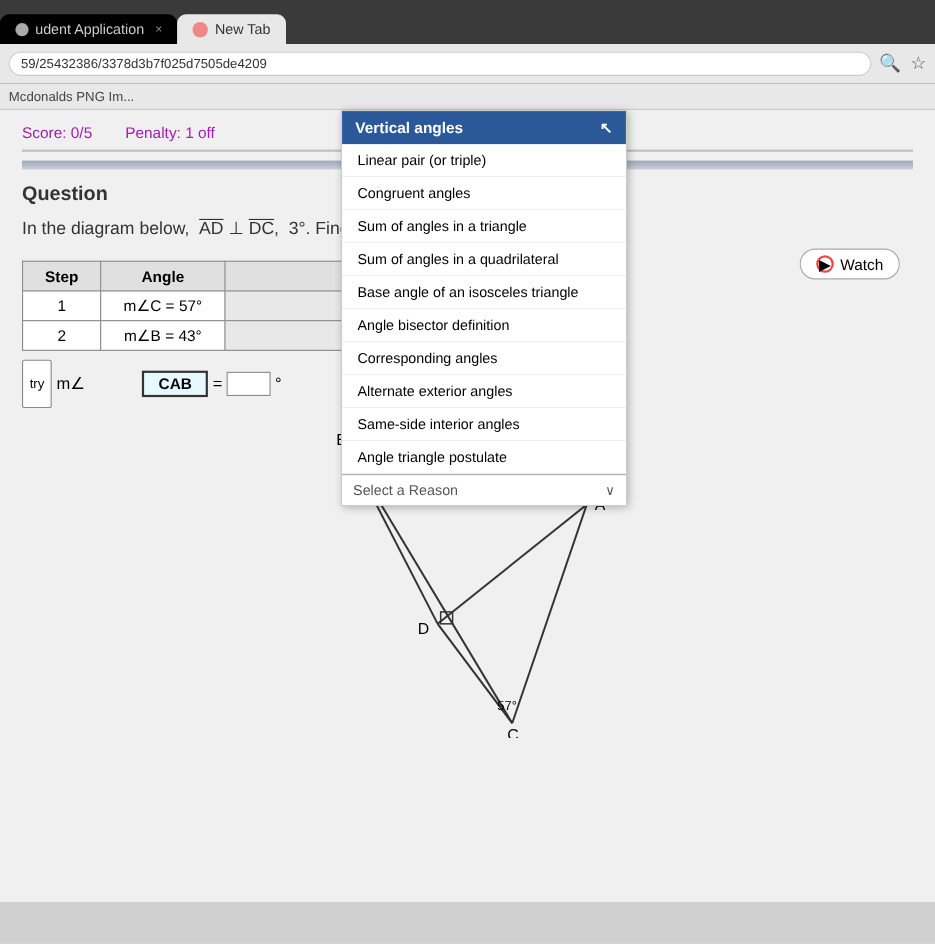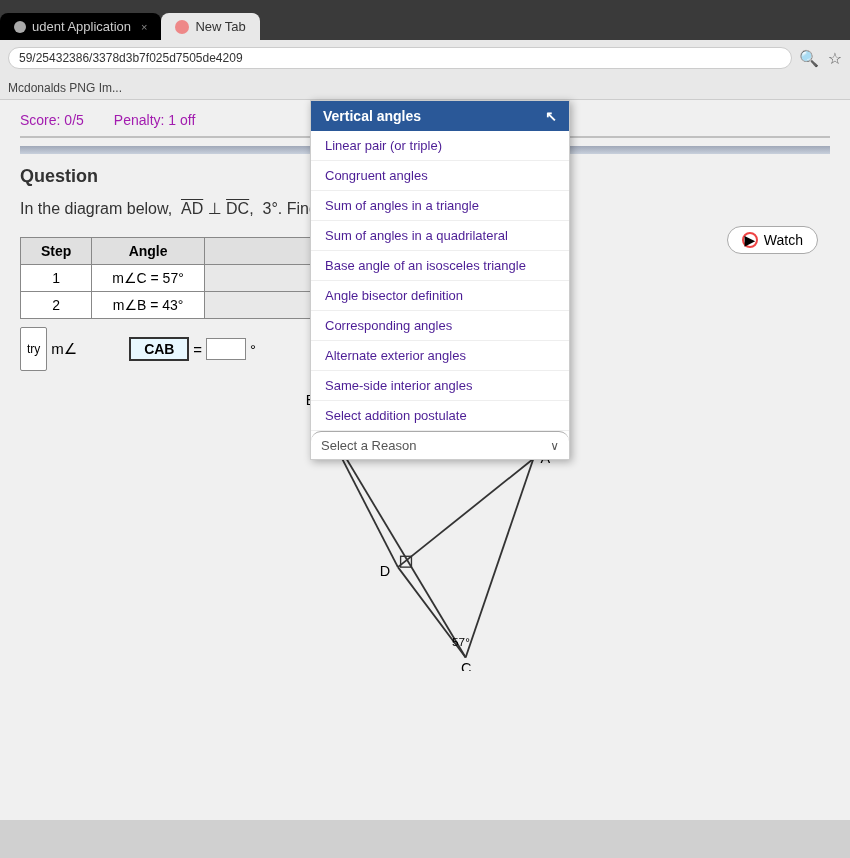--- a/index.html
+++ b/index.html
@@ -40,22 +40,22 @@
     .try-btn { border: 1px solid #888; background: white; padding: 14px 6px; font-size: 12px; cursor: pointer; border-radius: 2px; }
     .angle-box { border: 2px solid #333; background: #e8f8ff; padding: 2px 6px; font-size: 14px; font-weight: bold; min-width: 60px; text-align: center; margin-left: 48px; }
     .input-box { border: 1px solid #888; background: white; width: 40px; padding: 2px 4px; font-size: 14px; text-align: center; }
 
     .watch-btn { position: absolute; right: 12px; top: 60px; border: 1px solid #aaa; background: white; border-radius: 16px; padding: 5px 14px; font-size: 14px; cursor: pointer; display: flex; align-items: center; gap: 6px; }
     .watch-circle { width: 16px; height: 16px; border-radius: 50%; border: 2px solid #e44; display: flex; align-items: center; justify-content: center; }
 
     
     .dropdown-menu { position: absolute; top: 0; left: 310px; background: white; border: 1px solid #ccc; box-shadow: 2px 2px 8px rgba(0,0,0,0.3); width: 260px; z-index: 10; }
     .dropdown-header { background: #2a5898; color: white; padding: 7px 12px; font-size: 14px; font-weight: bold; display: flex; align-items: center; justify-content: space-between; }
-    .dropdown-item { padding: 7px 14px; font-size: 13px; color: #4c1d95; cursor: pointer; border-bottom: 1px solid #eee; }
-    .dropdown-footer { border-top: 1px solid #aaa; padding: 6px 10px; display: flex; align-items: center; background: white; border-radius: 10px; }
+    .dropdown-item { padding: 7px 14px; font-size: 13px; color: #000000; cursor: pointer; border-bottom: 1px solid #eee; }
+    .dropdown-footer { border-top: 1px solid #aaa; padding: 6px 10px; display: flex; align-items: center; background: white; }
     .select-reason { font-size: 13px; color: #555; flex: 1; }
     .chevron { font-size: 12px; color: #555; }
 
     
     .diagram-area { margin-top: 20px; display: flex; justify-content: center; position: relative; }
     .diagram-svg { width: 420px; height: 280px; }
   </style>
 </head>
 <body>
 
@@ -148,21 +148,21 @@
     </div>
     <div class="dropdown-item">Linear pair (or triple)</div>
     <div class="dropdown-item">Congruent angles</div>
     <div class="dropdown-item">Sum of angles in a triangle</div>
     <div class="dropdown-item">Sum of angles in a quadrilateral</div>
     <div class="dropdown-item">Base angle of an isosceles triangle</div>
     <div class="dropdown-item">Angle bisector definition</div>
     <div class="dropdown-item">Corresponding angles</div>
     <div class="dropdown-item">Alternate exterior angles</div>
     <div class="dropdown-item">Same-side interior angles</div>
-    <div class="dropdown-item">Select addition postulate</div>
+    <div class="dropdown-item">Angle triangle postulate</div>
     <div class="dropdown-footer">
       <span class="select-reason">Select a Reason</span>
       <span class="chevron">∨</span>
     </div>
   </div>
 
   <div class="diagram-area">
     <svg class="diagram-svg" viewBox="0 0 420 310">
 
       <line x1="90" y1="20" x2="330" y2="75" stroke="#333" stroke-width="2"></line>

